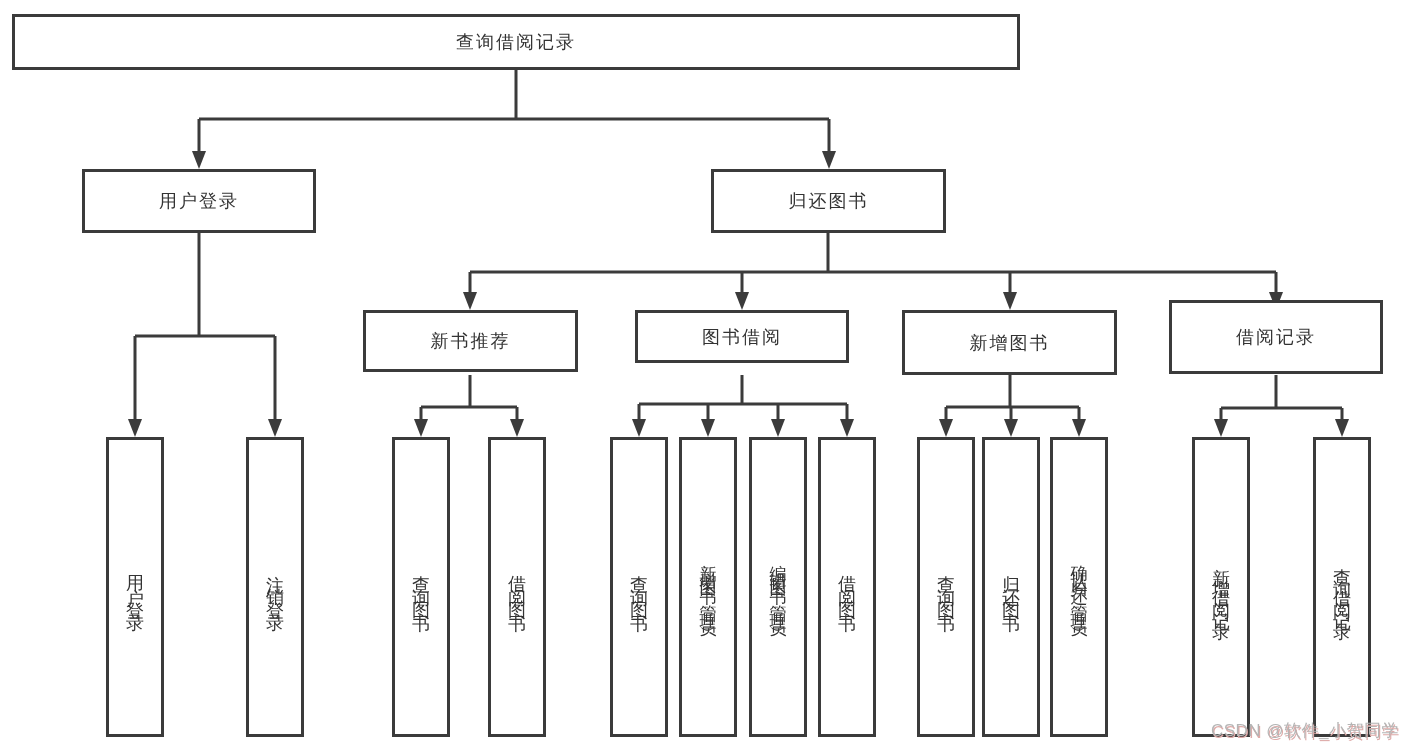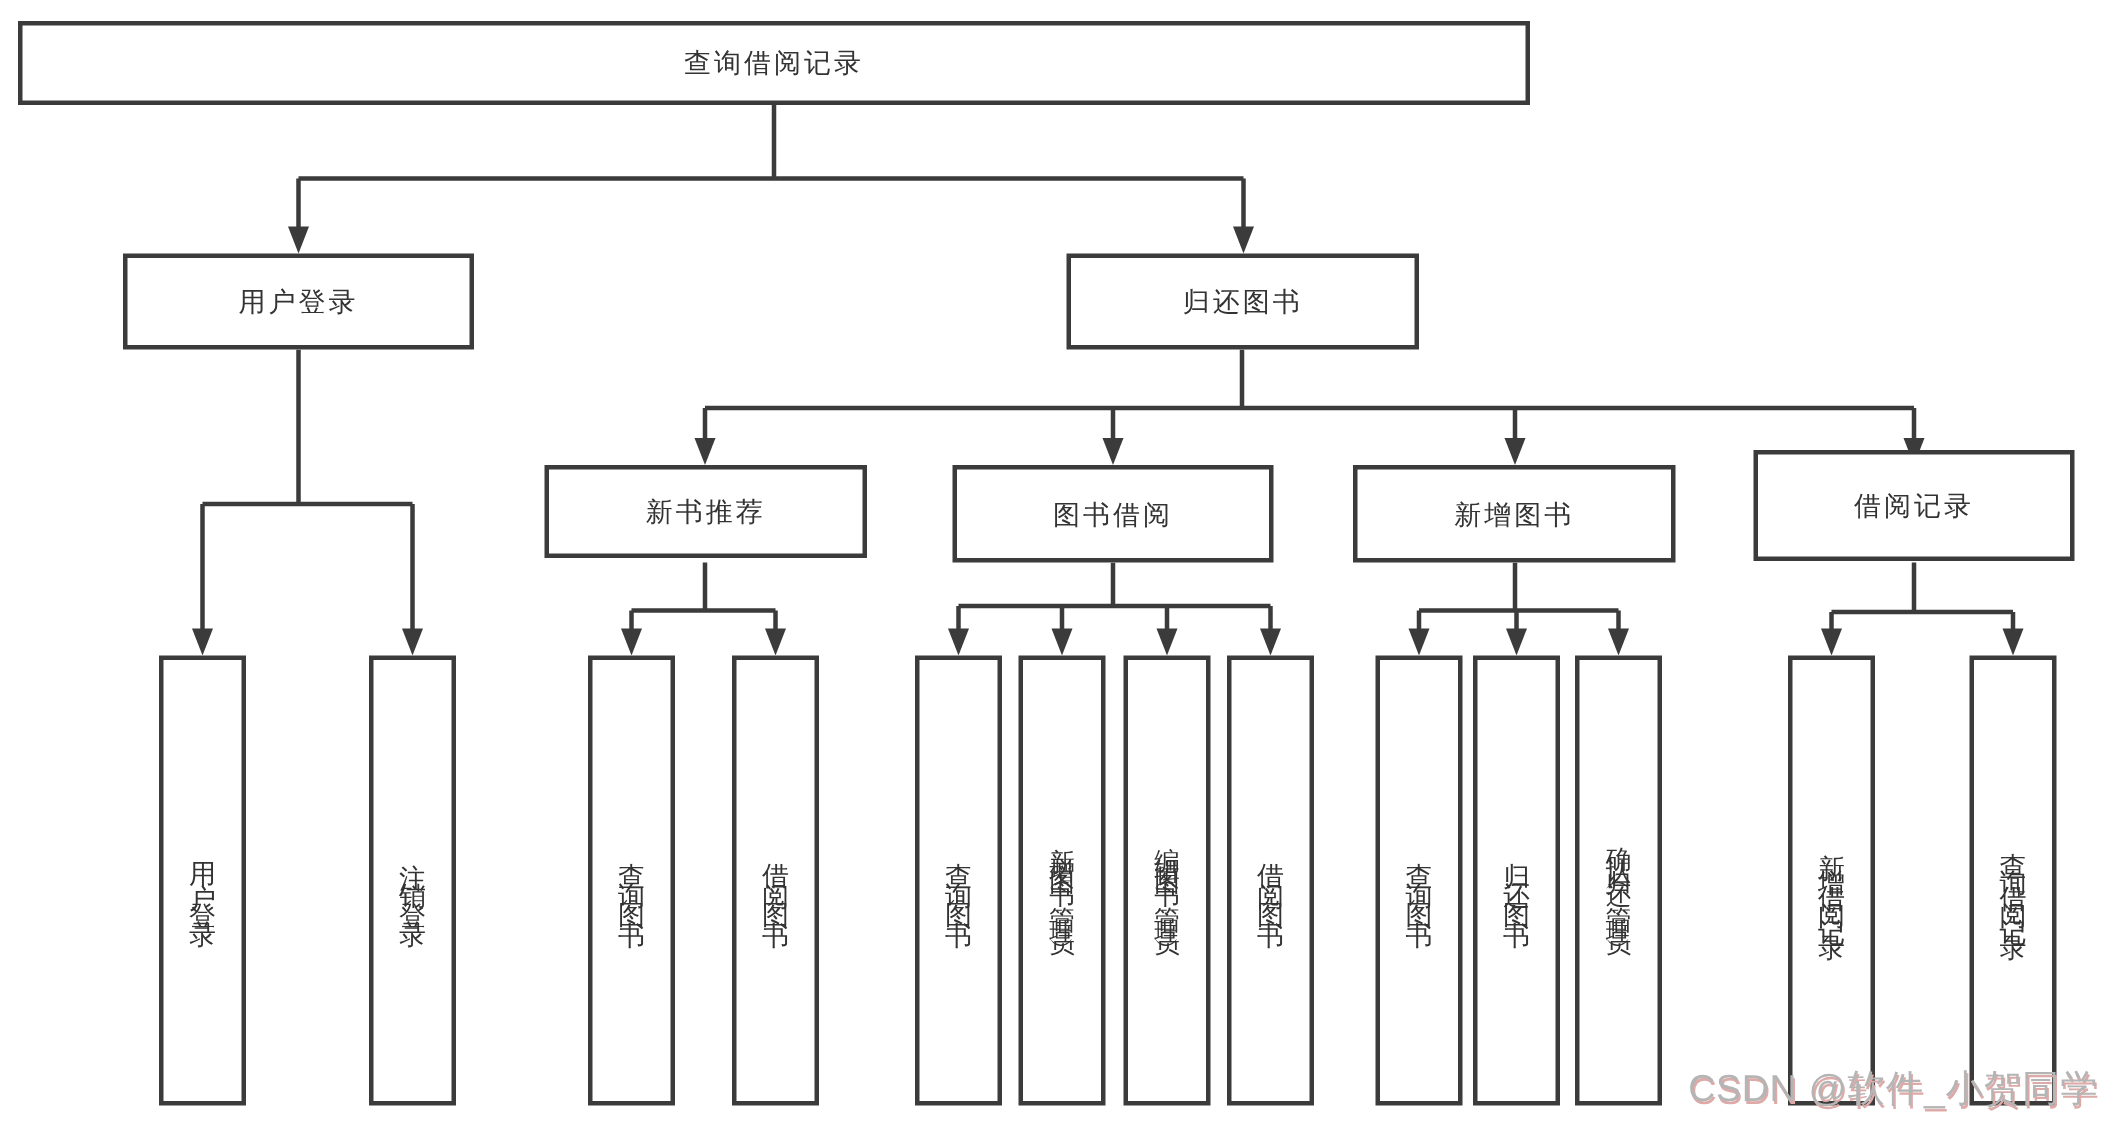--- a/index.html
+++ b/index.html
@@ -36,21 +36,21 @@
     writing-mode:vertical-rl;
     letter-spacing:13px;
     font-size:18px;
     white-space:nowrap;
   }
   .leaf.m span{letter-spacing:11px;}
   .leaf.l span{letter-spacing:8px;font-size:17px;}
   #watermark{
     position:absolute;
     right:6px;bottom:5px;
-    font-size:25px;
+    font-size:17px;
     color:var(--wm);
     text-shadow:1px 2px 0 var(--wm-shadow);
     letter-spacing:0.5px;
     pointer-events:none;
   }
 </style>
 </head>
 <body>
 
 <div id="stage">
@@ -94,21 +94,21 @@
   <div class="box" style="left:82px;top:169px;width:234px;height:64px">
     <span>用户登录</span>
   </div>
   <div class="box" style="left:711px;top:169px;width:235px;height:64px">
     <span>归还图书</span>
   </div>
 
   <div class="box" style="left:363px;top:310px;width:215px;height:62px">
     <span>新书推荐</span>
   </div>
-  <div class="box" style="left:635px;top:310px;width:214px;height:65px">
+  <div class="box" style="left:635px;top:310px;width:214px;height:53px">
     <span>图书借阅</span>
   </div>
   <div class="box" style="left:902px;top:310px;width:215px;height:65px">
     <span>新增图书</span>
   </div>
   <div class="box" style="left:1169px;top:300px;width:214px;height:74px">
     <span>借阅记录</span>
   </div>
 
   <div class="box leaf" style="left:106px">

